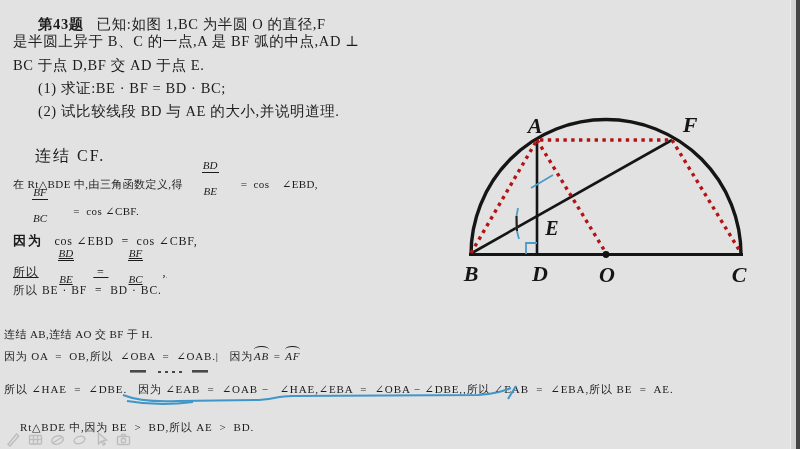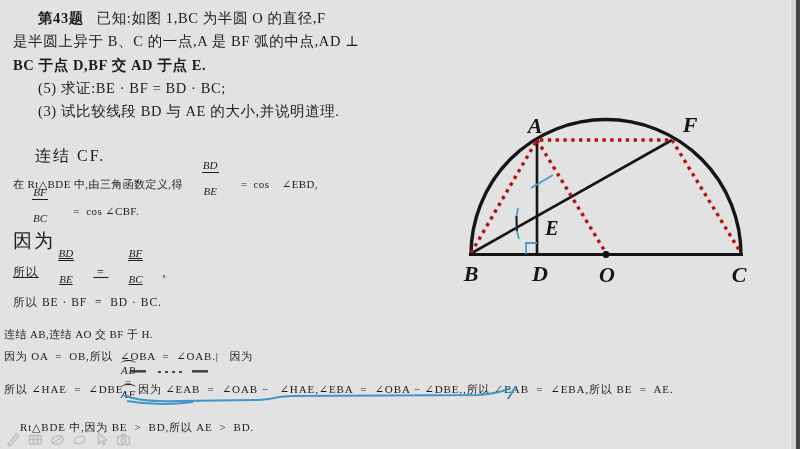--- a/index.html
+++ b/index.html
@@ -16,47 +16,47 @@
   .fs11{font-size:11px;letter-spacing:0.4px;}
   .fs115{font-size:11.5px;letter-spacing:1px;}
   .fs12{font-size:12px;letter-spacing:0.8px;}
   .frac{display:inline-flex;flex-direction:column;align-items:center;
         font-style:italic;font-size:11px;line-height:1.15;margin:0 19px;letter-spacing:0;}
   .frac .n{border-bottom:1.2px solid #1c1c1c;padding:0 1px;}
   .frac .d{padding:12px 1px;}
   .arcseg{position:relative;font-style:italic;padding:0 1px;display:inline-block;}
   .arc-cap{position:absolute;left:6%;top:-4px;width:86%;height:6px;
            border-top:1.5px solid #1c1c1c;border-radius:50% 50% 0 0;}
-  .bigger{font-size:19px;font-weight:normal;letter-spacing:2px;}
+  .bigger{font-size:13px;font-weight:bold;letter-spacing:2px;}
   
   .edge-light{position:absolute;right:4px;top:0;bottom:0;width:5px;background:#d4d4d4;border-left:1px solid #f0f0f0;}
   .edge-dark{position:absolute;right:0;top:0;bottom:0;width:4px;background:#454545;}
   
   .toolbar{position:absolute;left:4px;top:430px;display:flex;gap:3px;opacity:0.55;}
   .tool{width:19px;height:17px;display:flex;align-items:center;justify-content:center;}
   .tool svg{stroke:#9f9f9f;fill:none;stroke-width:1.4;}
   svg text{font-family:"Liberation Serif","DejaVu Serif",serif;}
 </style>
 </head>
 <body>
 
-<div class="abs prob" style="left:38px;top:9px;"><span class="bold">第43题</span><span>   已知:如图 1,BC 为半圆 O 的直径,F</span></div>
+<div class="abs prob" style="left:38px;top:15px;"><span class="bold">第43题</span><span>   已知:如图 1,BC 为半圆 O 的直径,F</span></div>
 <div class="abs prob" style="left:13px;top:32px;">是半圆上异于 B、C 的一点,A 是 BF 弧的中点,AD ⊥</div>
-<div class="abs prob" style="left:13px;top:56px;font-weight:bold;">BC 于点 D,BF 交 AD 于点 E.</div>
-<div class="abs prob" style="left:38px;top:79px;">(5) 求证:BE · BF = BD · BC;</div>
-<div class="abs prob" style="left:38px;top:102px;">(3) 试比较线段 BD 与 AE 的大小,并说明道理.</div>
+<div class="abs prob" style="left:13px;top:56px;">BC 于点 D,BF 交 AD 于点 E.</div>
+<div class="abs prob" style="left:38px;top:79px;">(1) 求证:BE · BF = BD · BC;</div>
+<div class="abs prob" style="left:38px;top:102px;">(2) 试比较线段 BD 与 AE 的大小,并说明道理.</div>
 
 <div class="abs fs16" style="left:35px;top:146px;">连结 CF.</div>
 <div class="abs rich fs11" style="left:13px;top:171px;height:26px;"><span class="seg">在 Rt△BDE 中,由三角函数定义,得</span><span class="frac"><span class="n">BD</span><span class="d">BE</span></span><span class="seg"> =  cos    ∠EBD,</span></div>
 <div class="abs rich fs11" style="left:13px;top:198px;height:26px;"><span class="frac"><span class="n">BF</span><span class="d">BC</span></span><span class="seg">  =  cos ∠CBF.</span></div>
-<div class="abs rich fs12" style="left:13px;top:233px;height:16px;"><span class="seg bigger">因为</span></div>
+<div class="abs rich fs12" style="left:13px;top:233px;height:16px;"><span class="seg bigger">因为</span><span class="seg">   cos ∠EBD  =  cos ∠CBF,</span></div>
 <div class="abs rich fs12" style="left:13px;top:258px;height:28px;text-decoration:underline;"><span class="seg">所以</span><span class="frac"><span class="n">BD</span><span class="d">BE</span></span><span class="seg"> = </span><span class="frac"><span class="n">BF</span><span class="d">BC</span></span><span class="seg">,</span></div>
-<div class="abs rich fs115" style="left:13px;top:294px;height:16px;"><span class="seg">所以 BE · BF  =  BD · BC.</span></div>
+<div class="abs rich fs115" style="left:13px;top:282px;height:16px;"><span class="seg">所以 BE · BF  =  BD · BC.</span></div>
 <div class="abs rich fs11" style="left:4px;top:327px;height:14px;"><span class="seg">连结 AB,连结 AO 交 BF 于 H.</span></div>
-<div class="abs rich fs11" style="left:4px;top:349px;height:14px;letter-spacing:0.8px;flex-direction:column;"><span class="seg">因为 OA  =  OB,所以  ∠OBA  =  ∠OAB.|   因为</span><span class="arcseg"><span class="arc-cap"></span>AB</span><span class="seg"> = </span><span class="arcseg"><span class="arc-cap"></span>AF</span></div>
+<div class="abs rich fs11" style="left:4px;top:349px;height:14px;letter-spacing:0.8px;"><span class="seg">因为 OA  =  OB,所以  ∠OBA  =  ∠OAB.|   因为</span><span class="arcseg"><span class="arc-cap"></span>AB</span><span class="seg"> = </span><span class="arcseg"><span class="arc-cap"></span>AF</span></div>
 <div class="abs rich fs11" style="left:4px;top:382px;height:14px;letter-spacing:0.9px;"><span class="seg">所以 ∠HAE  =  ∠DBE.   因为 ∠EAB  =  ∠OAB −   ∠HAE,∠EBA  =  ∠OBA − ∠DBE,,所以 ∠EAB  =  ∠EBA,所以 BE  =  AE.</span></div>
 <div class="abs rich fs11" style="left:20px;top:420px;height:14px;letter-spacing:0.8px;"><span class="seg">Rt△BDE 中,因为 BE  &gt;  BD,所以 AE  &gt;  BD.</span></div>
 
 <svg class="abs" style="left:440px;top:95px;" width="360" height="200" viewBox="0 0 360 200">
 
   <path d="M 31 159.5 A 135 135 0 0 1 301 159.5" stroke="#151515" stroke-width="3.4" fill="none"></path>
 
   <line x1="29" y1="159.5" x2="303" y2="159.5" stroke="#151515" stroke-width="3"></line>
 
   <line x1="97" y1="45" x2="97" y2="159.5" stroke="#151515" stroke-width="2.6"></line>

